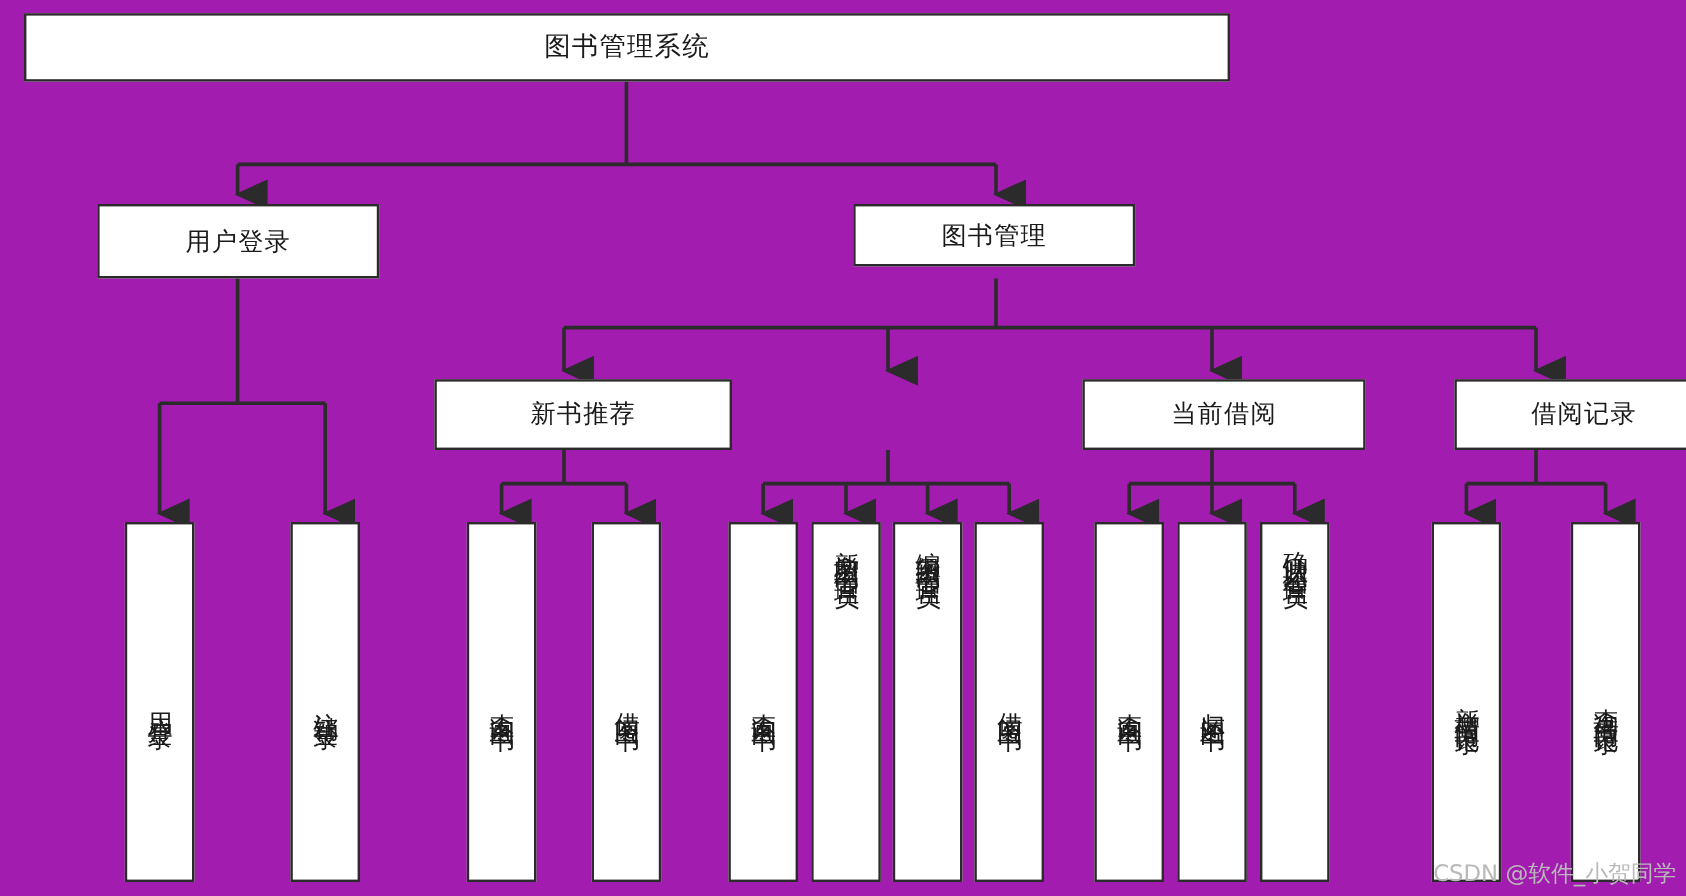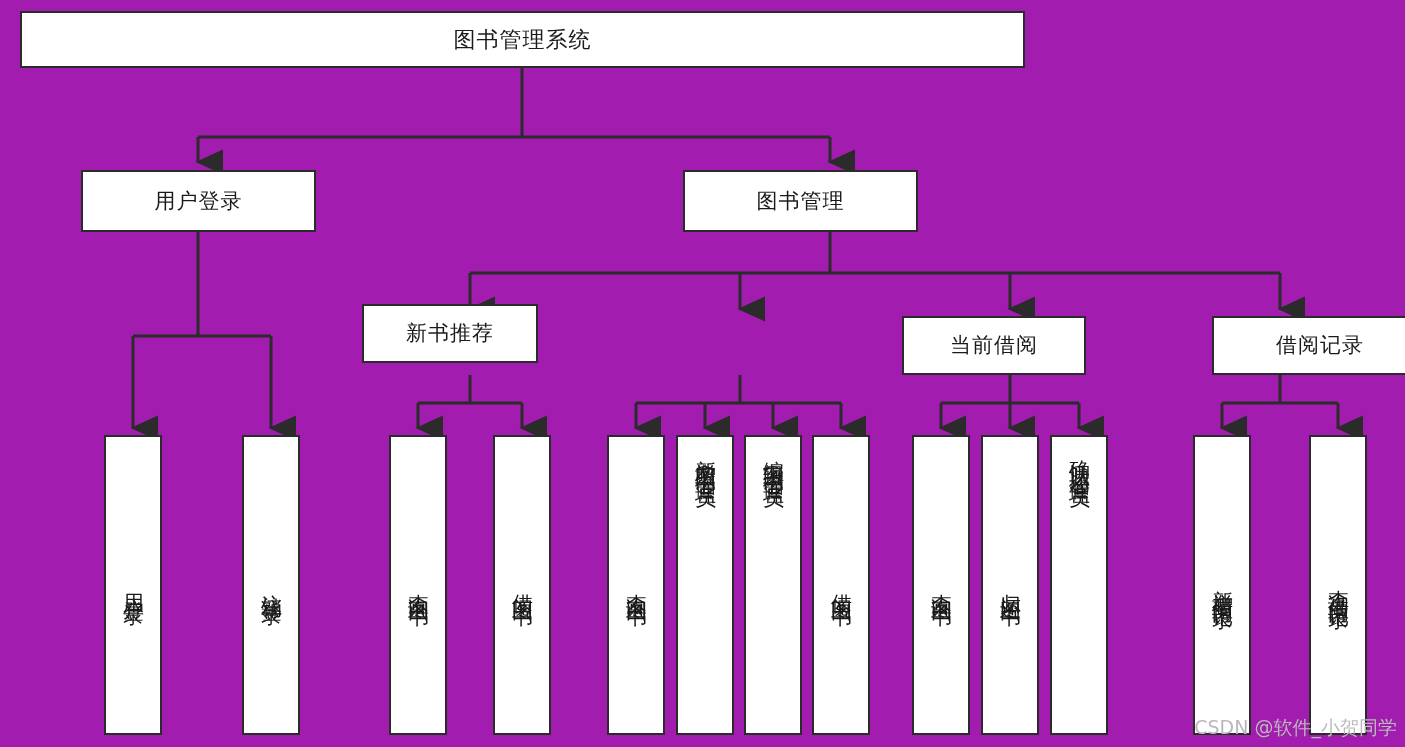--- a/index.html
+++ b/index.html
@@ -111,28 +111,28 @@
     </g>
   </svg>
 
   <div class="node root h" style="left:20px;top:11px;width:1005px;height:57px;">
     <span class="label">图书管理系统</span>
   </div>
 
   <div class="node h" style="left:81px;top:170px;width:235px;height:62px;">
     <span class="label">用户登录</span>
   </div>
-  <div class="node h" style="left:683px;top:170px;width:235px;height:62px;">
+  <div class="node h" style="left:711px;top:170px;width:235px;height:52px;">
     <span class="label">图书管理</span>
   </div>
 
-  <div class="node h" style="left:362px;top:304px;width:176px;height:59px;">
+  <div class="node h" style="left:362px;top:316px;width:248px;height:59px;">
     <span class="label">新书推荐</span>
   </div>
-  <div class="node h" style="left:902px;top:316px;width:184px;height:59px;">
+  <div class="node h" style="left:902px;top:316px;width:236px;height:59px;">
     <span class="label">当前借阅</span>
   </div>
   <div class="node h" style="left:1212px;top:316px;width:216px;height:59px;">
     <span class="label">借阅记录</span>
   </div>
 
   <div class="node v mid" style="left:104px;top:435px;width:58px;height:300px;">
     <span class="label">用户登录</span>
   </div>
   <div class="node v mid" style="left:242px;top:435px;width:58px;height:300px;">

